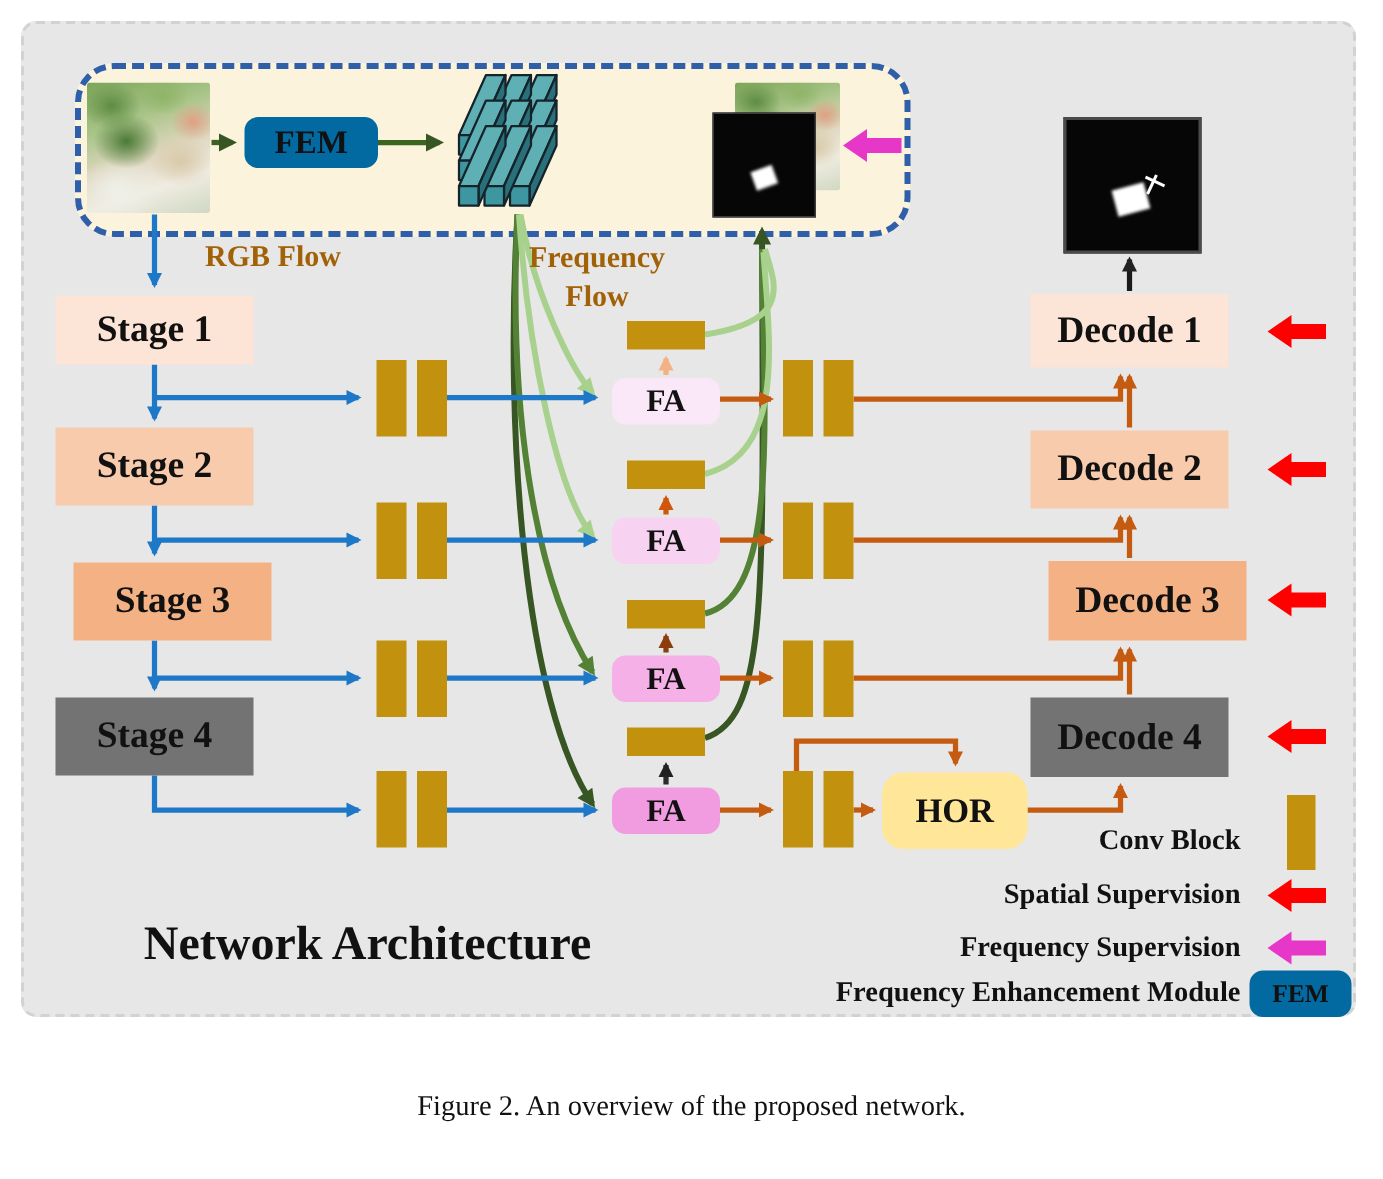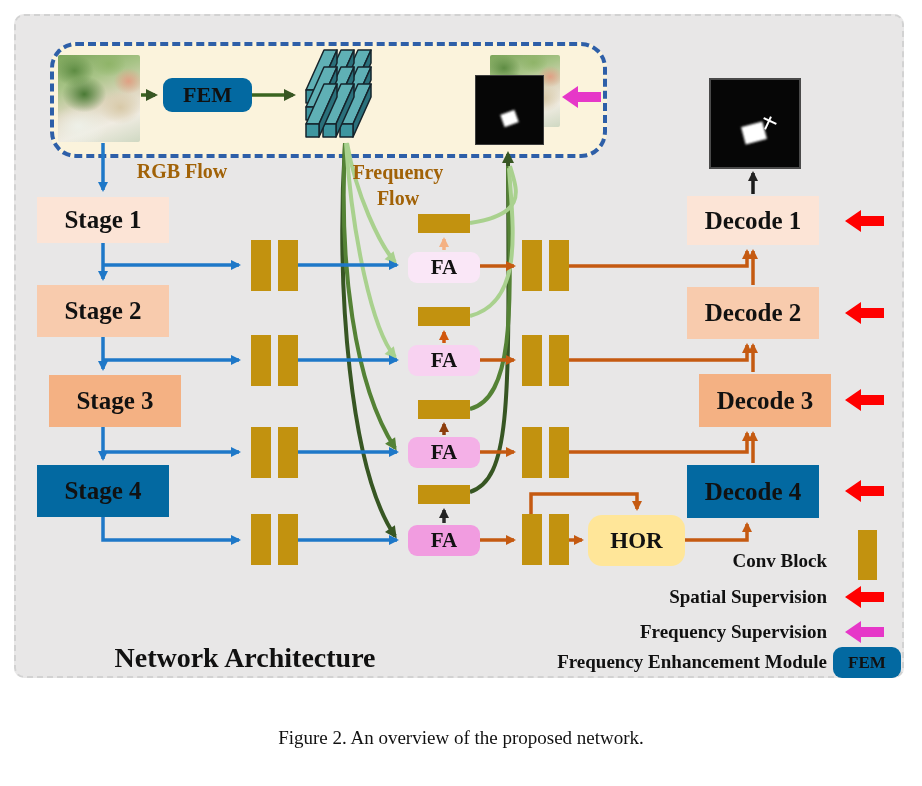--- a/index.html
+++ b/index.html
@@ -5,30 +5,30 @@
   html,body{margin:0;padding:0;background:#ffffff;}
   .page{position:relative;width:922px;height:786px;background:#ffffff;overflow:hidden;
         font-family:"Liberation Serif",serif;}
   .panel{position:absolute;left:14px;top:14px;width:890px;height:664px;background:#E8E7E7;
          border:2px dashed #d2d2d2;border-radius:10px;box-sizing:border-box;}
   .cream{position:absolute;left:50px;top:42px;width:557px;height:116px;background:#FBF3DC;
          border:4px dashed #2E5FA8;border-radius:26px;box-sizing:border-box;}
   .box{position:absolute;display:flex;align-items:center;justify-content:center;
        font-weight:bold;color:#111;box-sizing:border-box;}
   .stage,.decode{width:132px;font-size:25px;}
-  .bg1{background:#FCE4D6;} .bg2{background:#F8CBAD;} .bg3{background:#F4B183;margin-left:12px;} .bg4{background:#0369a1;}
+  .bg1{background:#FCE4D6;} .bg2{background:#F8CBAD;} .bg3{background:#F4B183;margin-left:12px;} .bg4{background:#737373;}
   .fa{left:408px;width:72px;height:31px;border-radius:9px;font-size:21px;}
   .fa1{background:#FAE7F7;} .fa2{background:#F8D2F1;} .fa3{background:#F4B0E7;} .fa4{background:#F19CE0;}
   .fem{background:#0369a1;border-radius:9px;}
   .hor{left:588px;top:515px;width:97px;height:51px;background:#FFE699;border-radius:14px;font-size:23px;}
   .gold{position:absolute;background:#C2920F;}
   .flowlabel{position:absolute;font-weight:bold;color:#a16207;font-size:20px;text-align:center;}
   .legendlabel{position:absolute;font-weight:bold;color:#111;font-size:19px;text-align:right;width:260px;}
-  .title{position:absolute;left:85px;top:642px;width:320px;text-align:center;
-         font-weight:bold;font-size:28px;color:#111;}
+  .title{position:absolute;left:85px;top:610px;width:320px;text-align:center;
+         font-weight:bold;font-size:32px;color:#111;}
   .caption{position:absolute;left:0;top:727px;width:922px;text-align:center;font-size:19px;color:#111;}
   .art{position:absolute;border-radius:2px;background:
       radial-gradient(ellipse 40% 30% at 20% 18%, #5e8c43, transparent 60%),
       radial-gradient(ellipse 35% 25% at 62% 10%, #8fb468, transparent 60%),
       radial-gradient(ellipse 30% 25% at 86% 30%, #e0a084, transparent 60%),
       radial-gradient(ellipse 45% 35% at 32% 45%, #4a7a35, transparent 60%),
       radial-gradient(ellipse 40% 30% at 76% 60%, #d8c9a8, transparent 65%),
       radial-gradient(ellipse 50% 35% at 25% 82%, #eef0e8, transparent 70%),
       linear-gradient(160deg, #7ca559 0%, #a8c487 30%, #dfd7c0 55%, #f0ece2 75%, #cfd8c2 100%);}
   .mask{position:absolute;background:#060606;}

